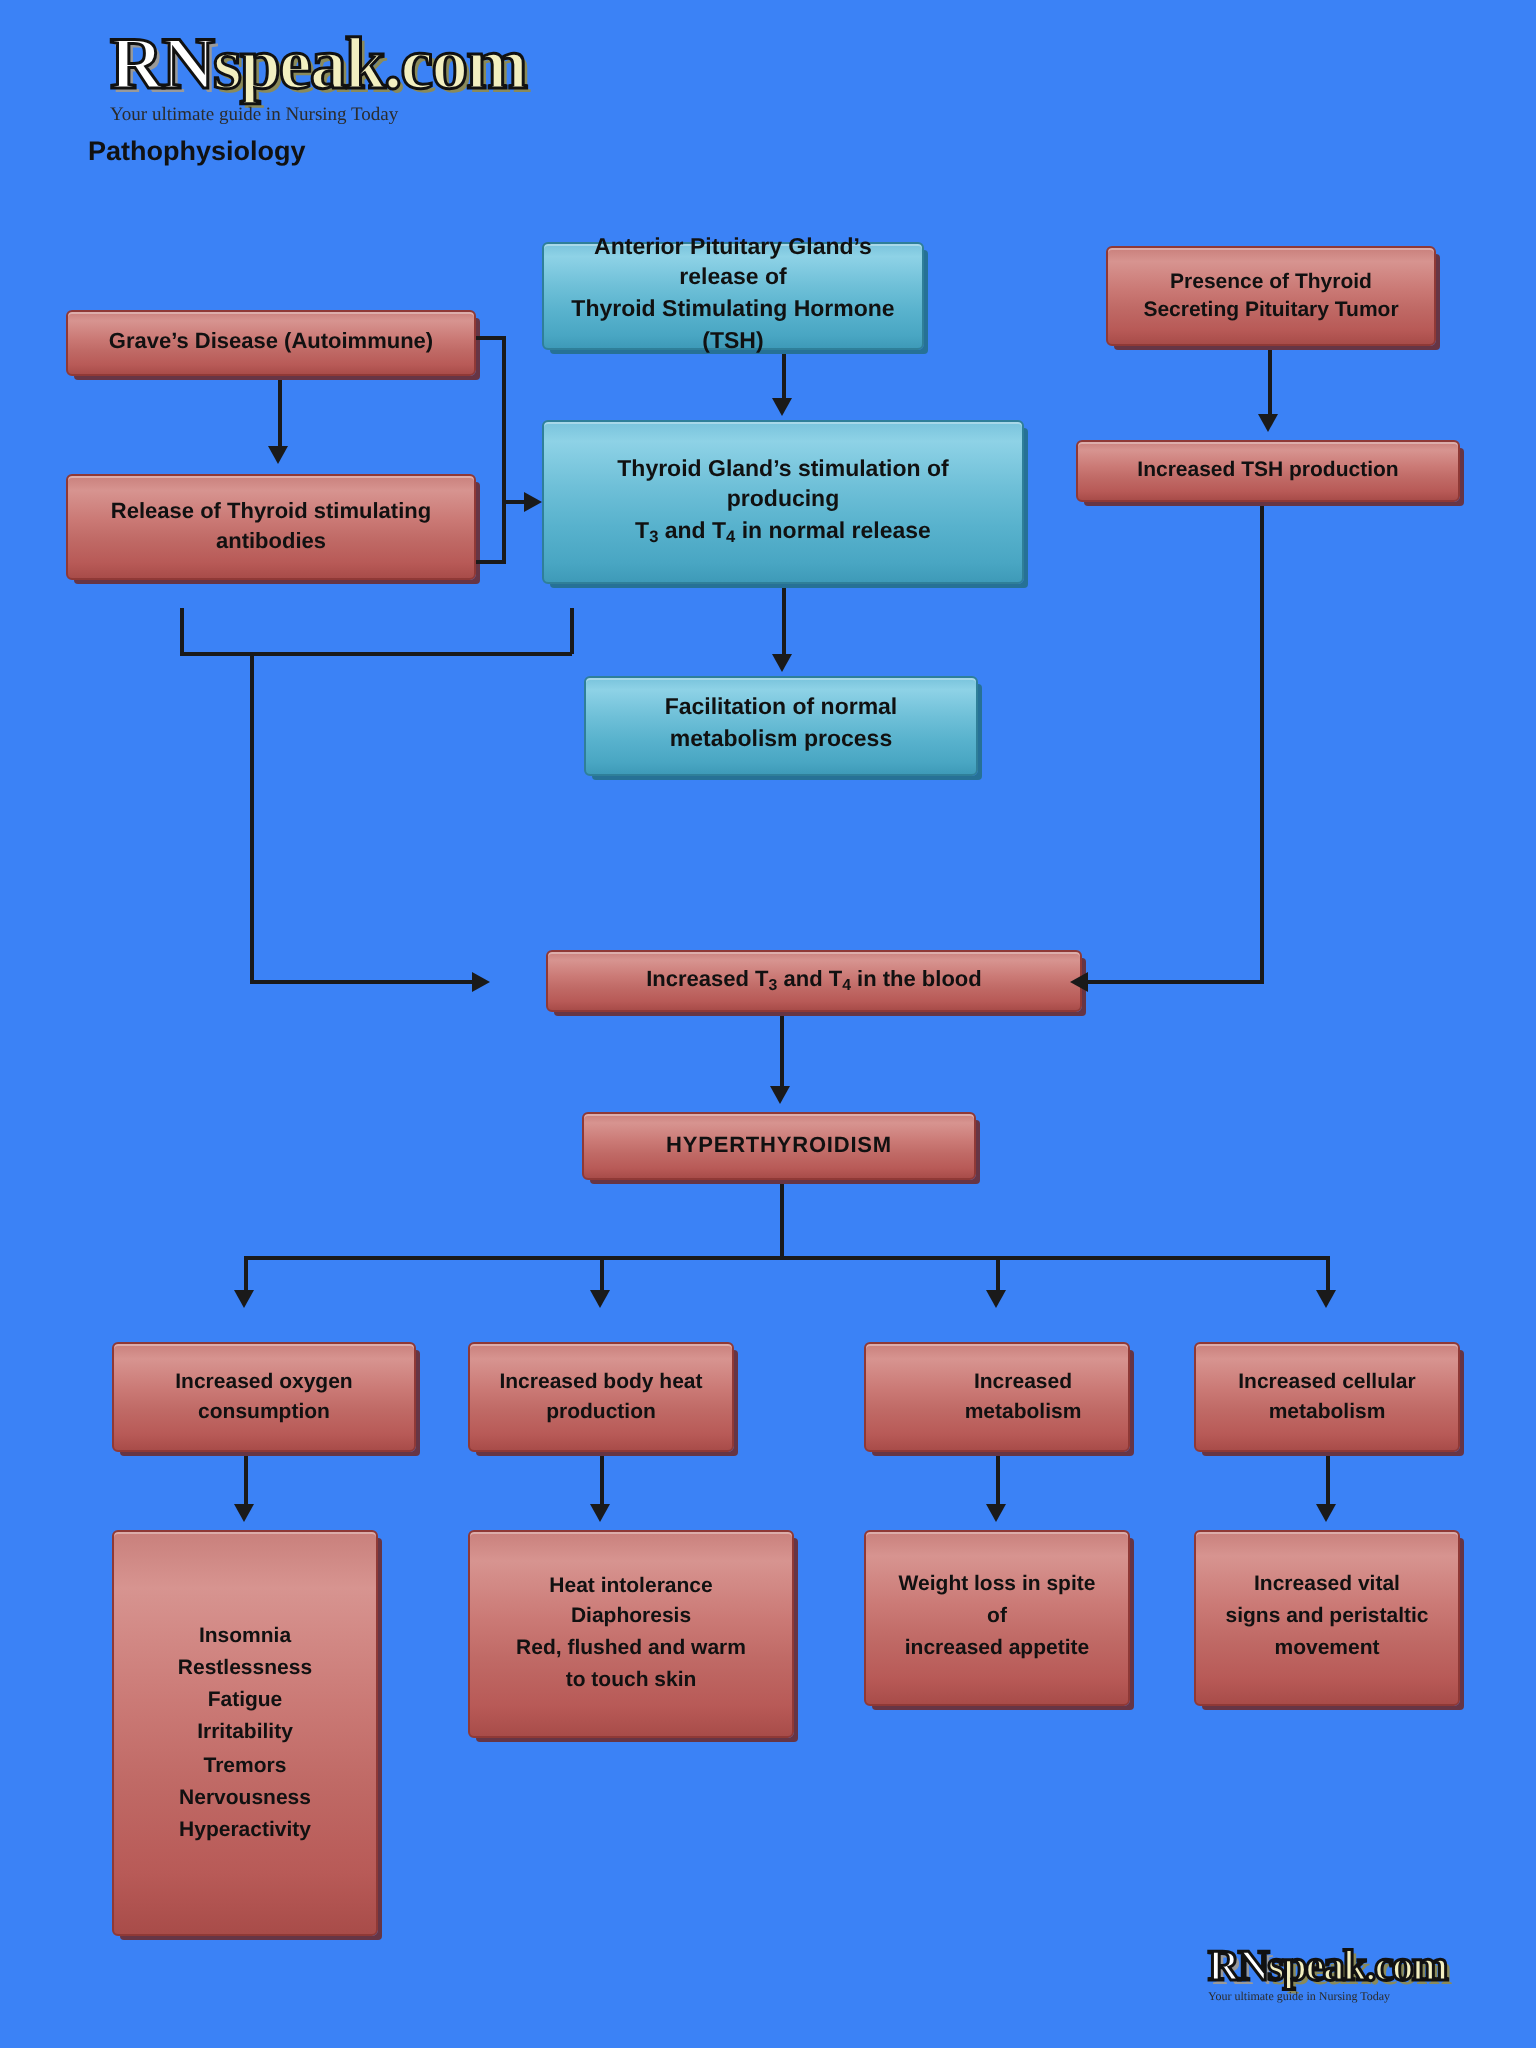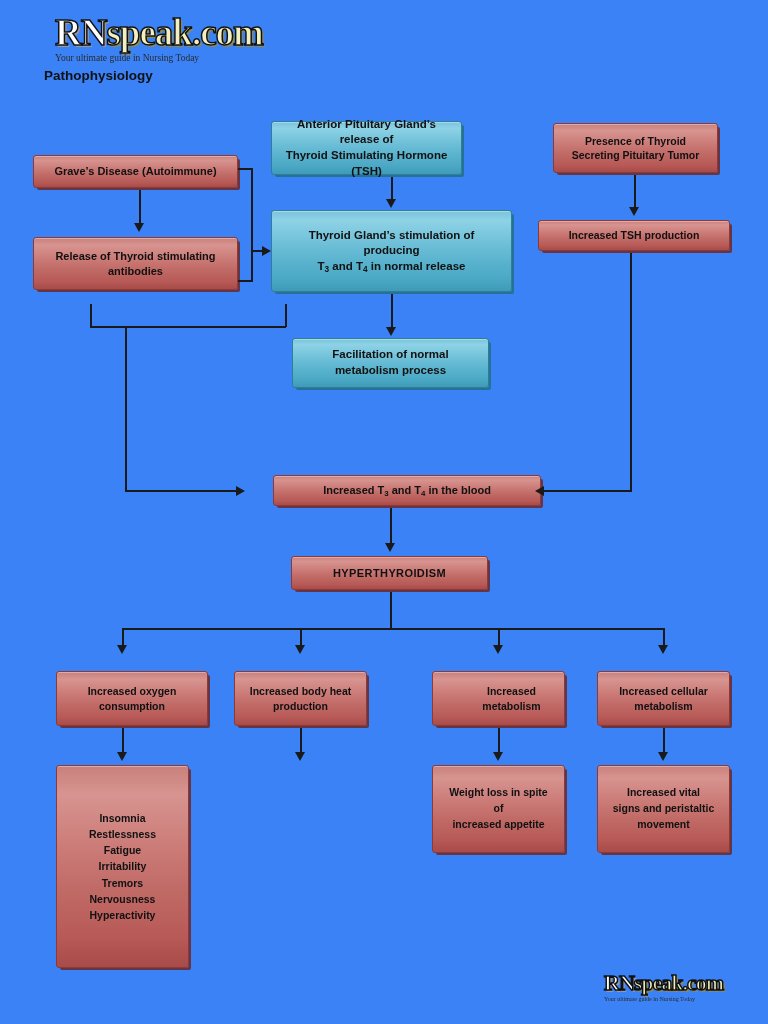--- a/index.html
+++ b/index.html
@@ -180,20 +180,24 @@
 metabolism</div>
 
   <div class="node red" style="left:56px; top:765px; width:133px; height:203px; font-size:10.5px; line-height:1.55;">Insomnia
 Restlessness
 Fatigue
 Irritability
 Tremors
 Nervousness
 Hyperactivity</div>
 
+  <div class="node red" style="left:234px; top:765px; width:163px; height:104px; font-size:10.5px; line-height:1.5;">Heat intolerance
+Diaphoresis
+Red, flushed and warm
+to touch skin</div>
 
   <div class="node red" style="left:432px; top:765px; width:133px; height:88px; font-size:10.5px; line-height:1.5;">Weight loss in spite
 of
 increased appetite</div>
 
   <div class="node red" style="left:597px; top:765px; width:133px; height:88px; font-size:10.5px; line-height:1.5;">Increased vital
 signs and peristaltic
 movement</div>
 
   <div class="line v" style="left:139px; top:190px; height:34px;"></div>

